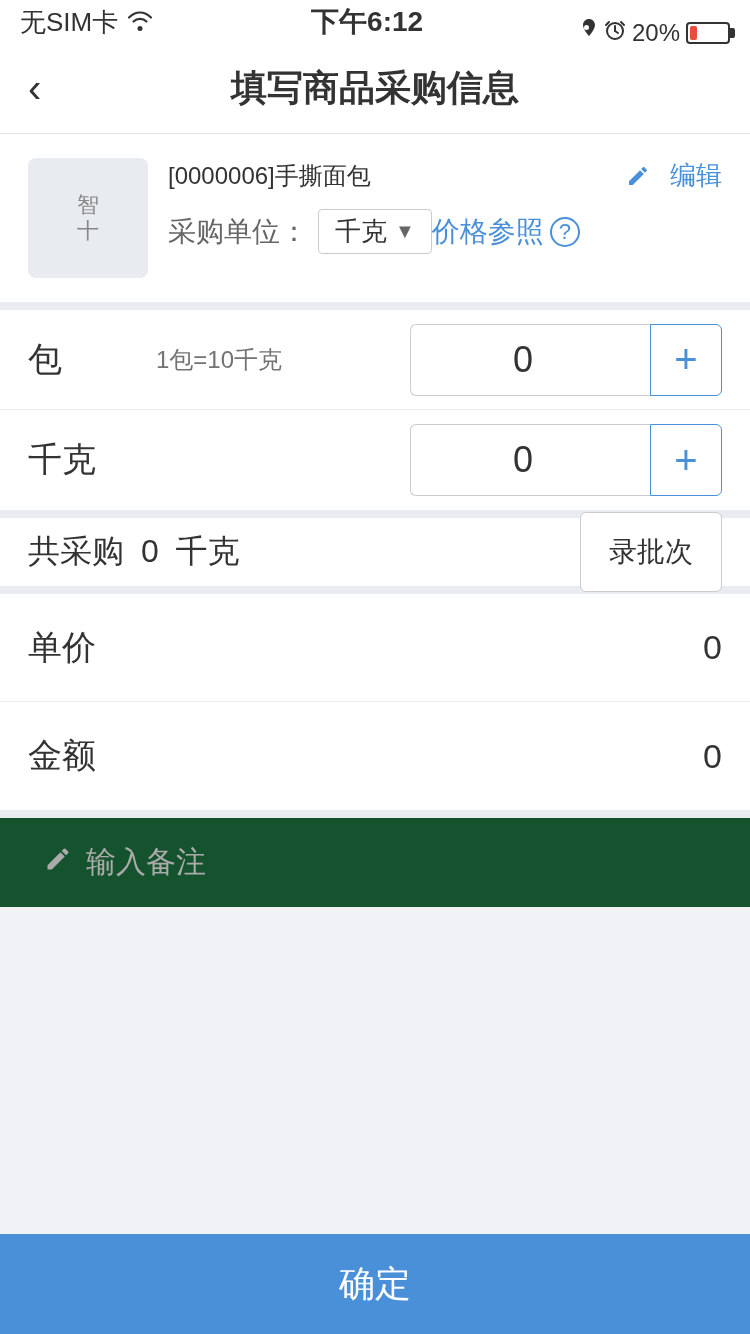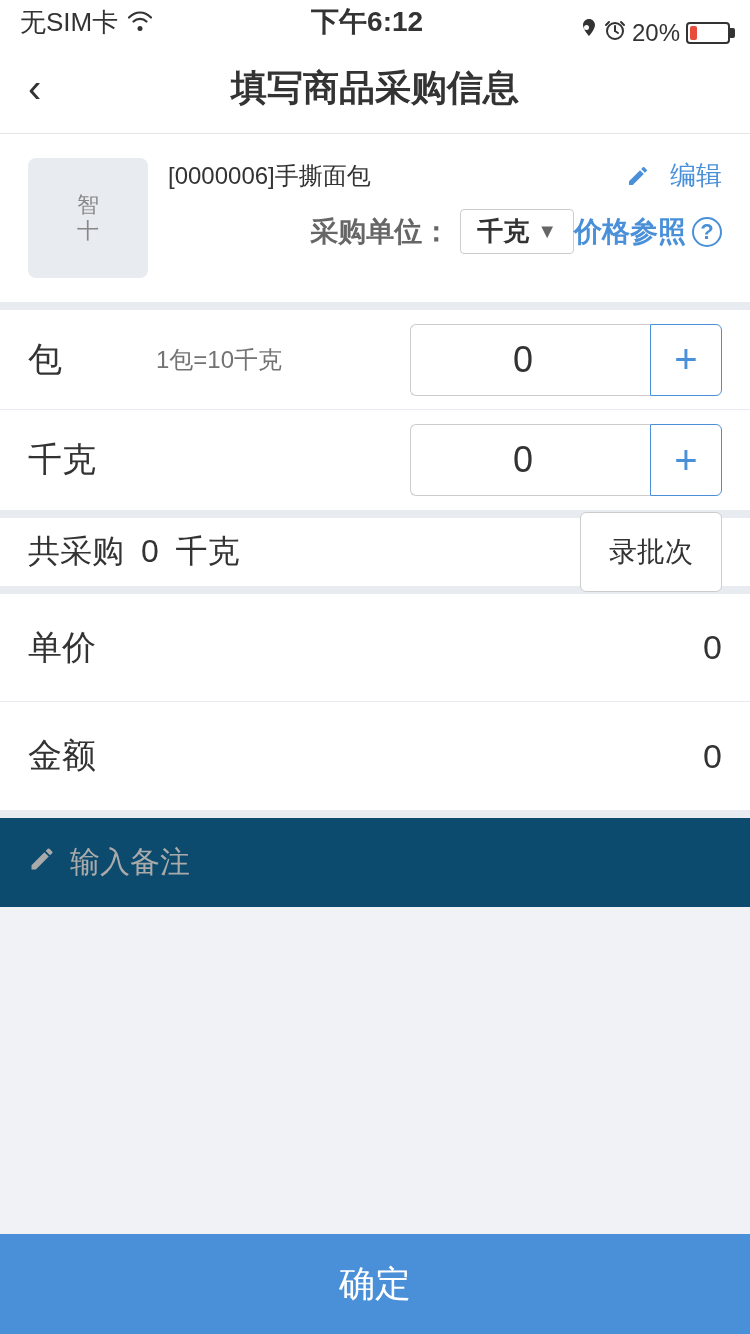--- a/index.html
+++ b/index.html
@@ -119,22 +119,21 @@
       font-size: 26px;
       color: #4a90d9;
       display: flex;
       align-items: center;
       gap: 20px;
       cursor: pointer;
     }
     .purchase-unit-row {
       display: flex;
       align-items: center;
-      justify-content: flex-end;
-      font-weight: bold;
+      justify-content: flex-start;
     }
     .purchase-unit-label {
       font-size: 28px;
       color: #666;
       margin-right: 10px;
     }
     .unit-select {
       display: flex;
       align-items: center;
       border: 1px solid #ccc;
@@ -263,22 +262,22 @@
       font-size: 34px;
       color: #333;
     }
     .price-value {
       font-size: 34px;
       color: #333;
     }
 
     
     .remarks-section {
-      background: #0c4a6e;
-      padding: 24px 28px;
+      background: #14532d;
+      padding: 24px 44px;
       display: flex;
       align-items: center;
       gap: 14px;
       min-height: 80px;
     }
     .remarks-icon {
       font-size: 30px;
       color: #aaa;
     }
     .remarks-placeholder {

